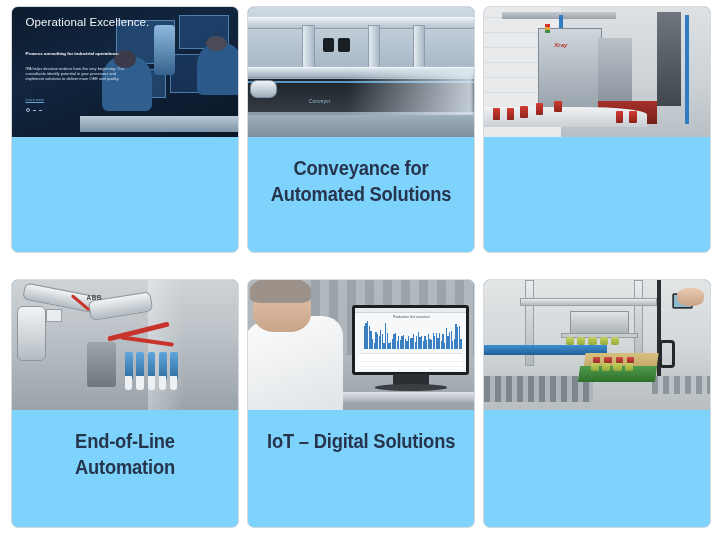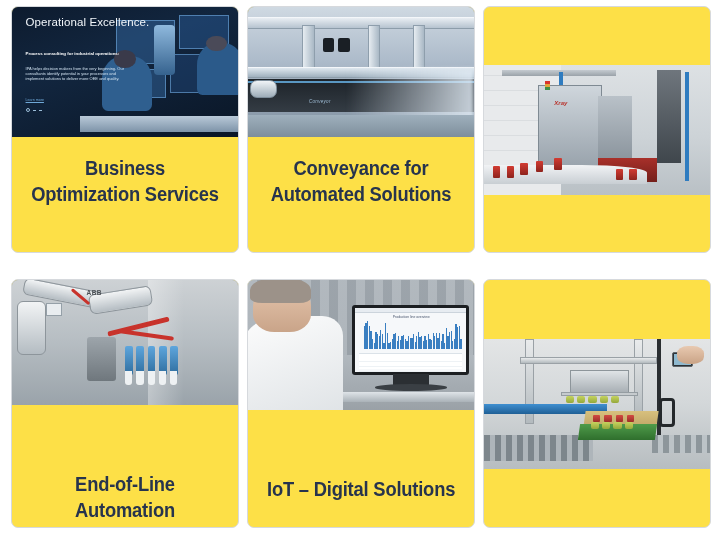--- a/index.html
+++ b/index.html
@@ -17,31 +17,30 @@
     height: 542px;
     display: grid;
     grid-template-columns: repeat(3, 1fr);
     grid-template-rows: 273px 269px;
     column-gap: 8px;
     row-gap: 0px;
     padding: 6px 11px 0 11px;
   }
 
   .card {
-    background: #fde047;
+    background: #7dd3fc;
     border: 1px solid #d6d9dd;
     border-radius: 7px;
     overflow: hidden;
     display: flex;
     flex-direction: column;
     height: 247px;
     position: relative;
-    justify-content: center;
-  }
-  .card.tall { height: 249px; gap: 48px; }
+  }
+  .card.tall { height: 249px; }
 
   
   .thumb {
     position: relative;
     width: 100%;
     height: 130px;
     overflow: hidden;
     flex: 0 0 130px;
     background: #9aa3ab;
   }
@@ -406,23 +405,20 @@
         <div class="ovtitle">Operational Excellence.</div>
         <div class="ovsub">Process consulting for industrial operations:</div>
         <div class="ovbody">IPA helps decision makers from the very beginning. Our consultants identify potential in your processes and implement solutions to deliver more OEE and quality.</div>
         <div class="ovlink">Learn more</div>
         <div class="dots">
           <i></i>
           <i class="d"></i>
           <i class="d"></i>
         </div>
       </div>
-    </div>
-    <div class="title-wrap">
-      <div class="title">Business Optimization Services</div>
     </div>
   </div>
 
   <div class="card">
     <div class="thumb">
       <div class="scene s2">
         <div class="rail r1"></div>
         <div class="post po1"></div>
         <div class="post po2"></div>
         <div class="post po3"></div>

